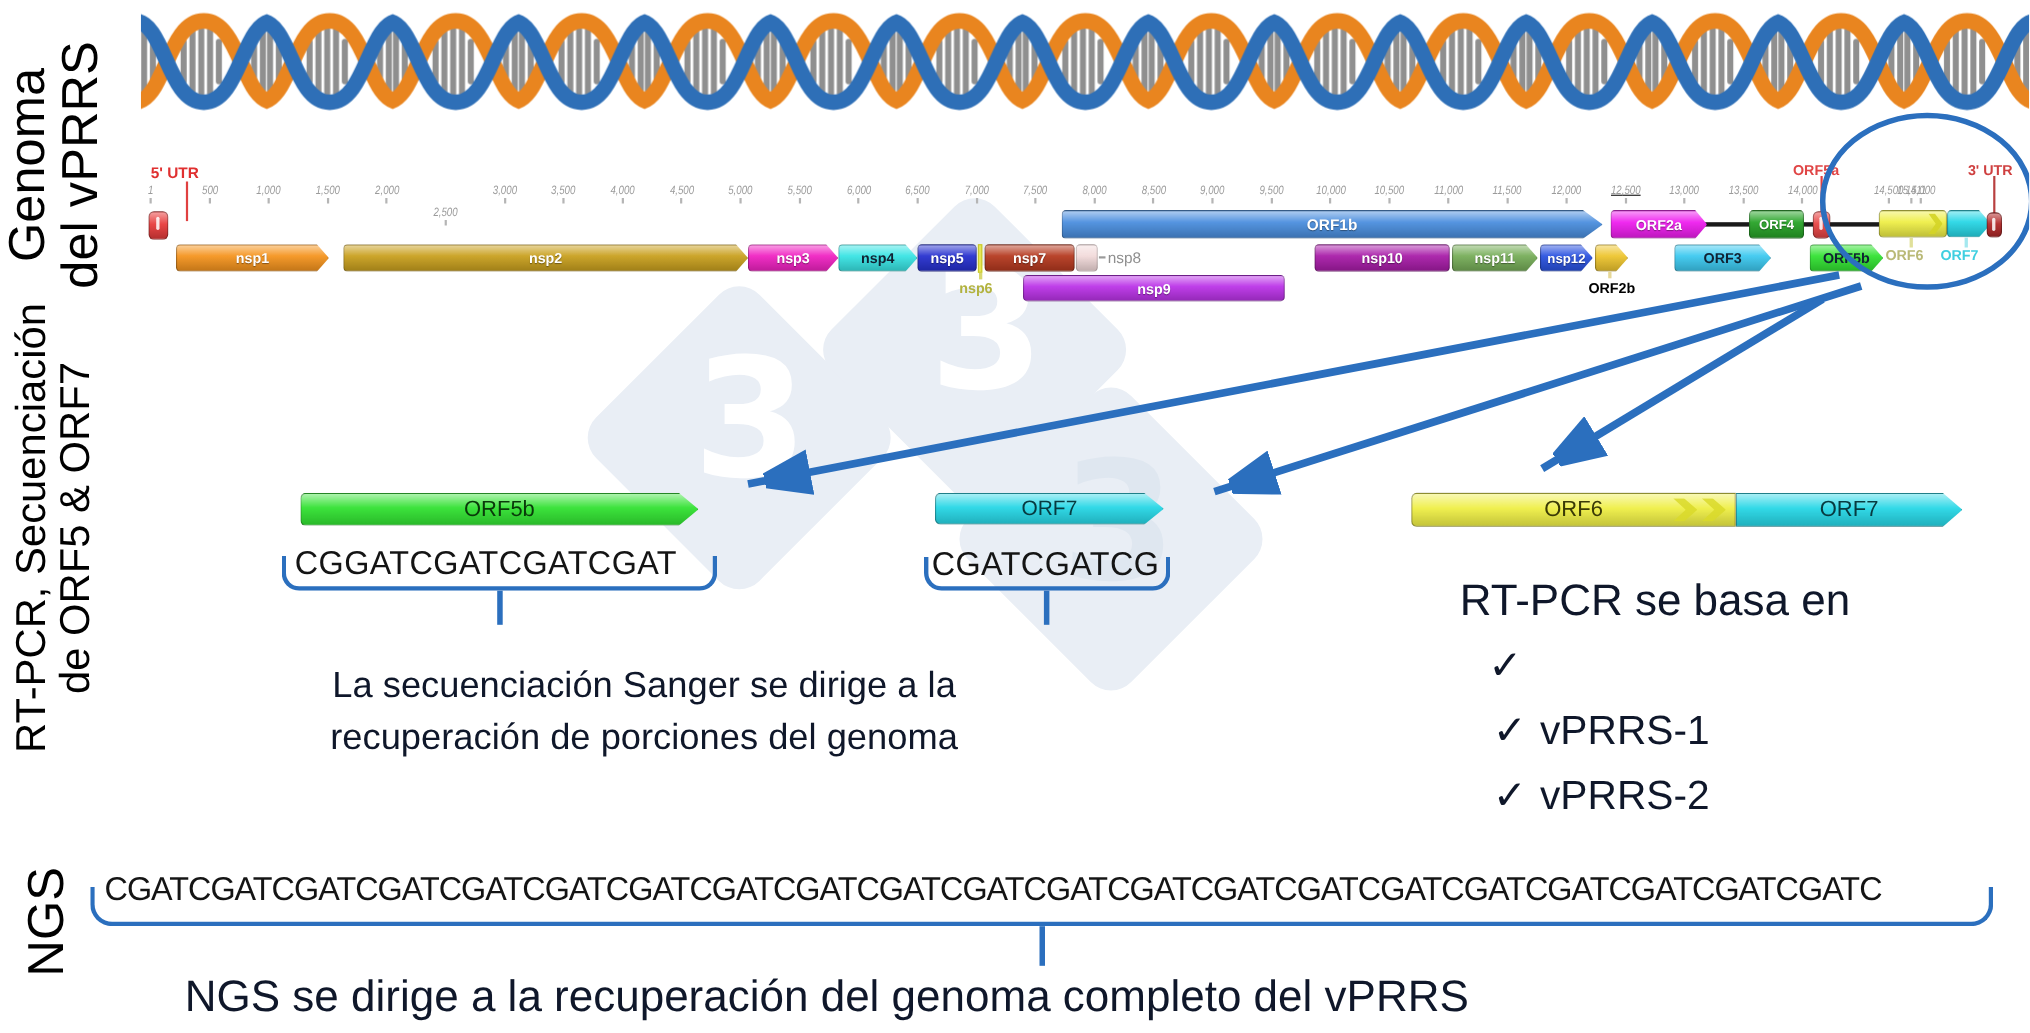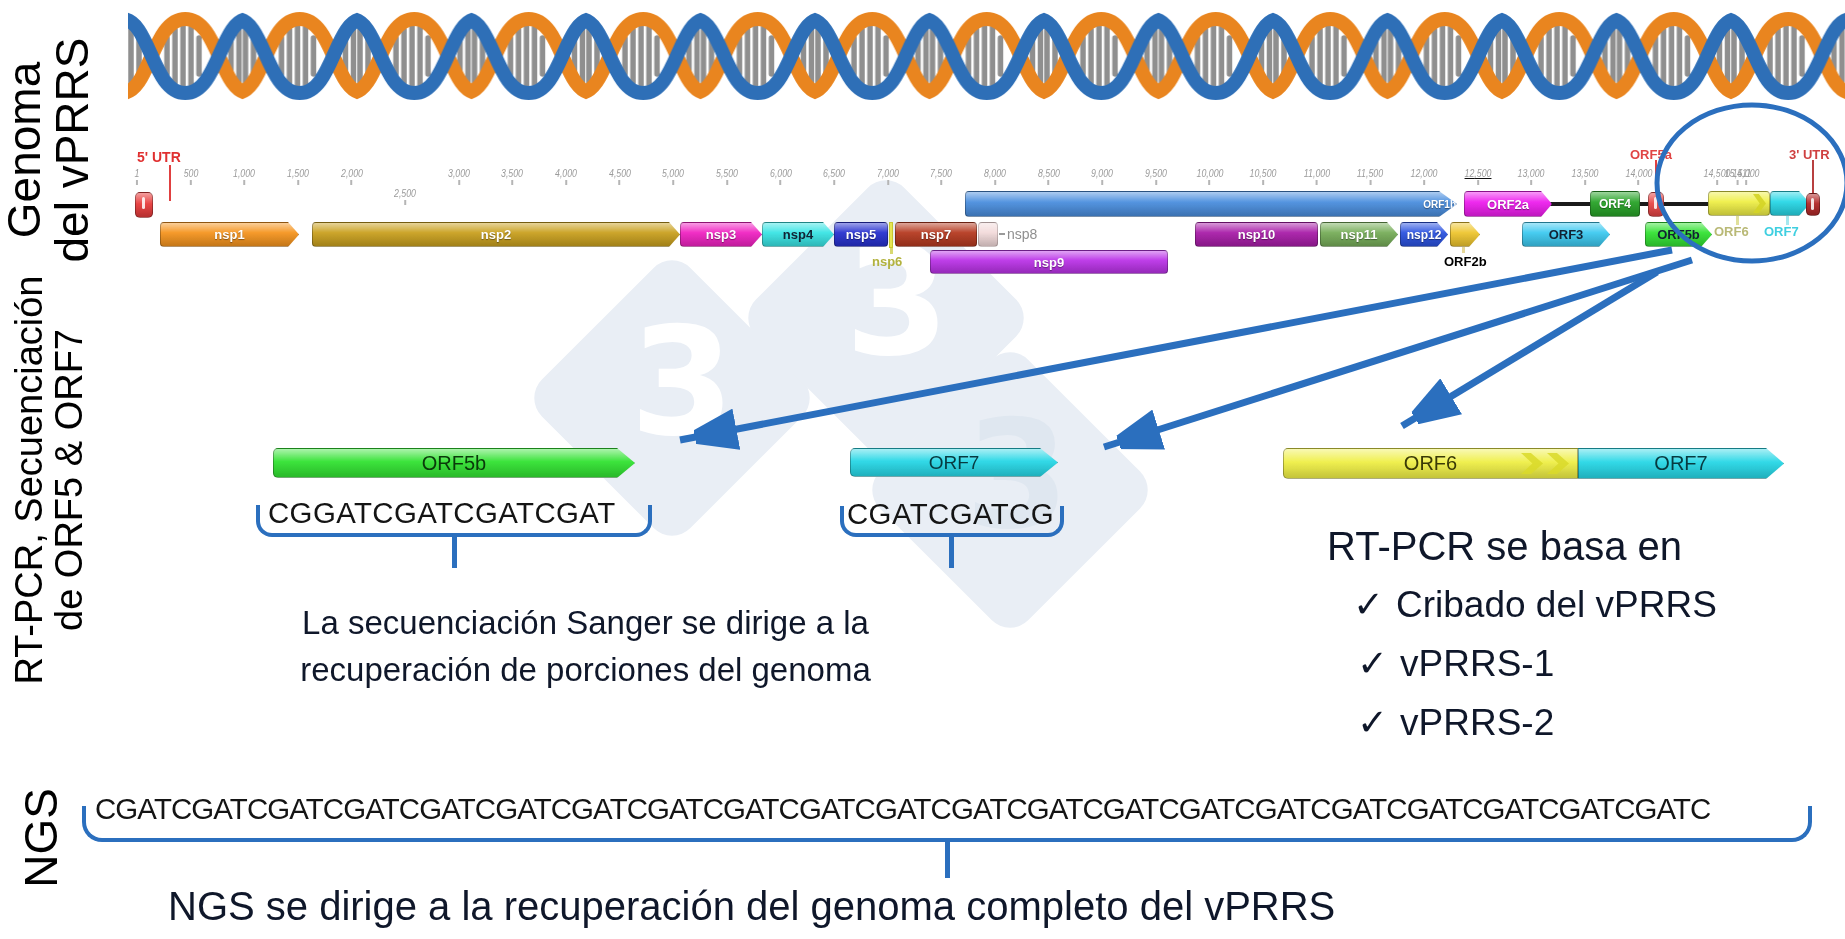--- a/index.html
+++ b/index.html
@@ -231,21 +231,21 @@
         </div>
         <div class="tick" style="left: 1738px;">
           <span class="tl">15,411</span>
           <span class="tm"></span>
         </div>
       </div>
 
     <div class="blackline" style="left:1548px;top:202px;width:266px;"></div>
 
     <div class="marker" style="left:135px;top:192px;width:18px;height:26px;background-color:#e83c3c;"></div>
-    <div class="gbar wlab tipL" style="left:965px;top:191px;width:492px;height:26px;background-color:#4a8ede;font-size:10px;justify-content:flex-end;">
+    <div class="gbar wlab tipL" style="left:965px;top:191px;width:492px;height:26px;background-color:#4a8ede;font-size:14px;">
         <span>ORF1b</span>
       </div>
     <div class="gbar wlab tip" style="left:1464px;top:191px;width:88px;height:26px;background-color:#ee1dee;">
         <span>ORF2a</span>
       </div>
     <div class="gbar wlab" style="left:1590px;top:191px;width:50px;height:26px;background-color:#27a327;font-size:12px;">
         <span>ORF4</span>
       </div>
     <div class="marker" style="left:1648px;top:192px;width:16px;height:25px;background-color:#e84545;"></div>
     <div class="gbar" style="left:1708px;top:191px;width:62px;height:25px;background-color:#efef46;">
@@ -339,21 +339,20 @@
     <span class="chev" style="right:8px;top:4px;"></span>
   </div>
   <div class="bigbar tipL z4" style="left:1578px;top:448px;width:206px;height:31px;background-color:#27d7e6;border-radius:0 5px 5px 0;">
     <span style="color:#073a40;">ORF7</span>
   </div>
 
   <div class="note z4" style="left:1327px;top:524px;font-size:40px;">
     <div>RT-PCR se basa en</div>
     <div class="checkrow" style="margin:14px 0 0 26px;font-size:37px;">
       <span>✓</span>
-      <span>Cribado del vPRRS</span>
     </div>
     <div class="checkrow" style="margin:16px 0 0 30px;font-size:37px;">
       <span>✓</span>
       <span>vPRRS-1</span>
     </div>
     <div class="checkrow" style="margin:16px 0 0 30px;font-size:37px;">
       <span>✓</span>
       <span>vPRRS-2</span>
     </div>
   </div>

